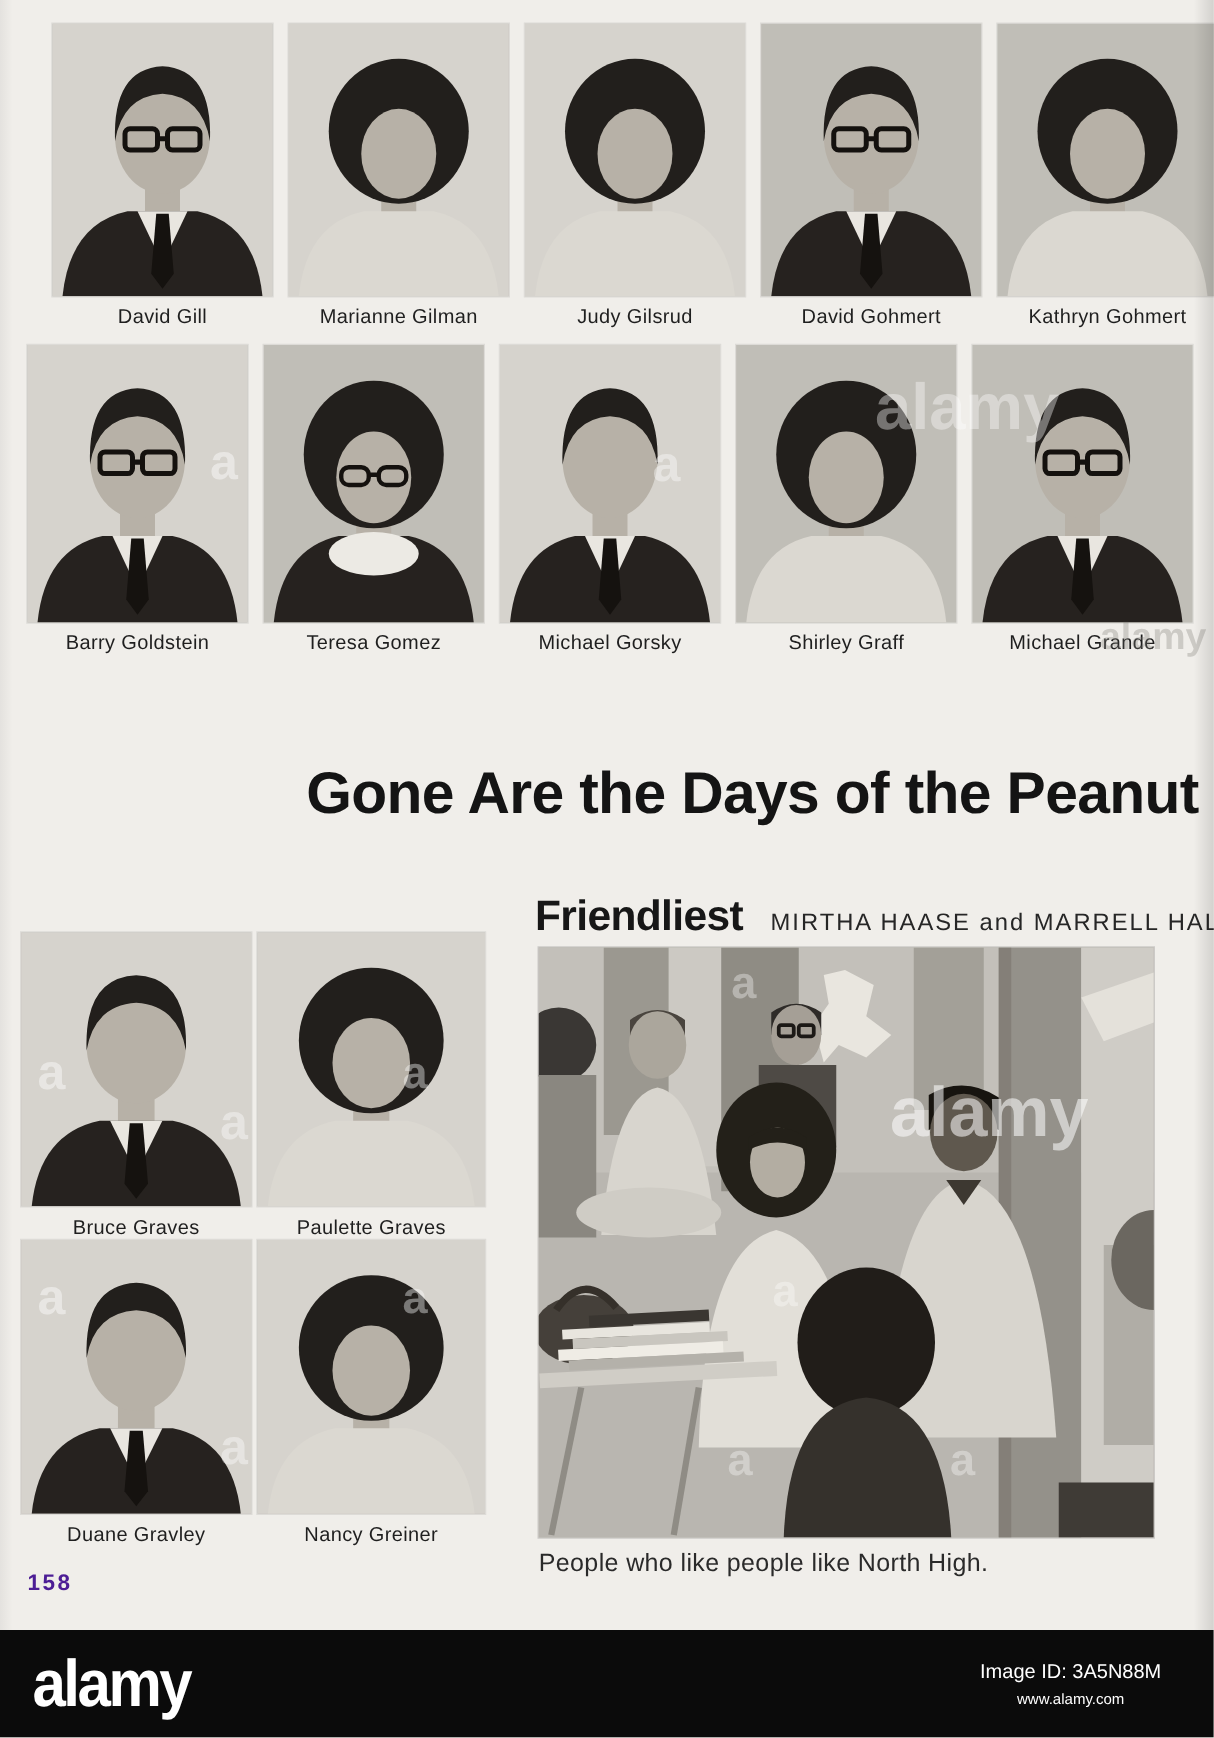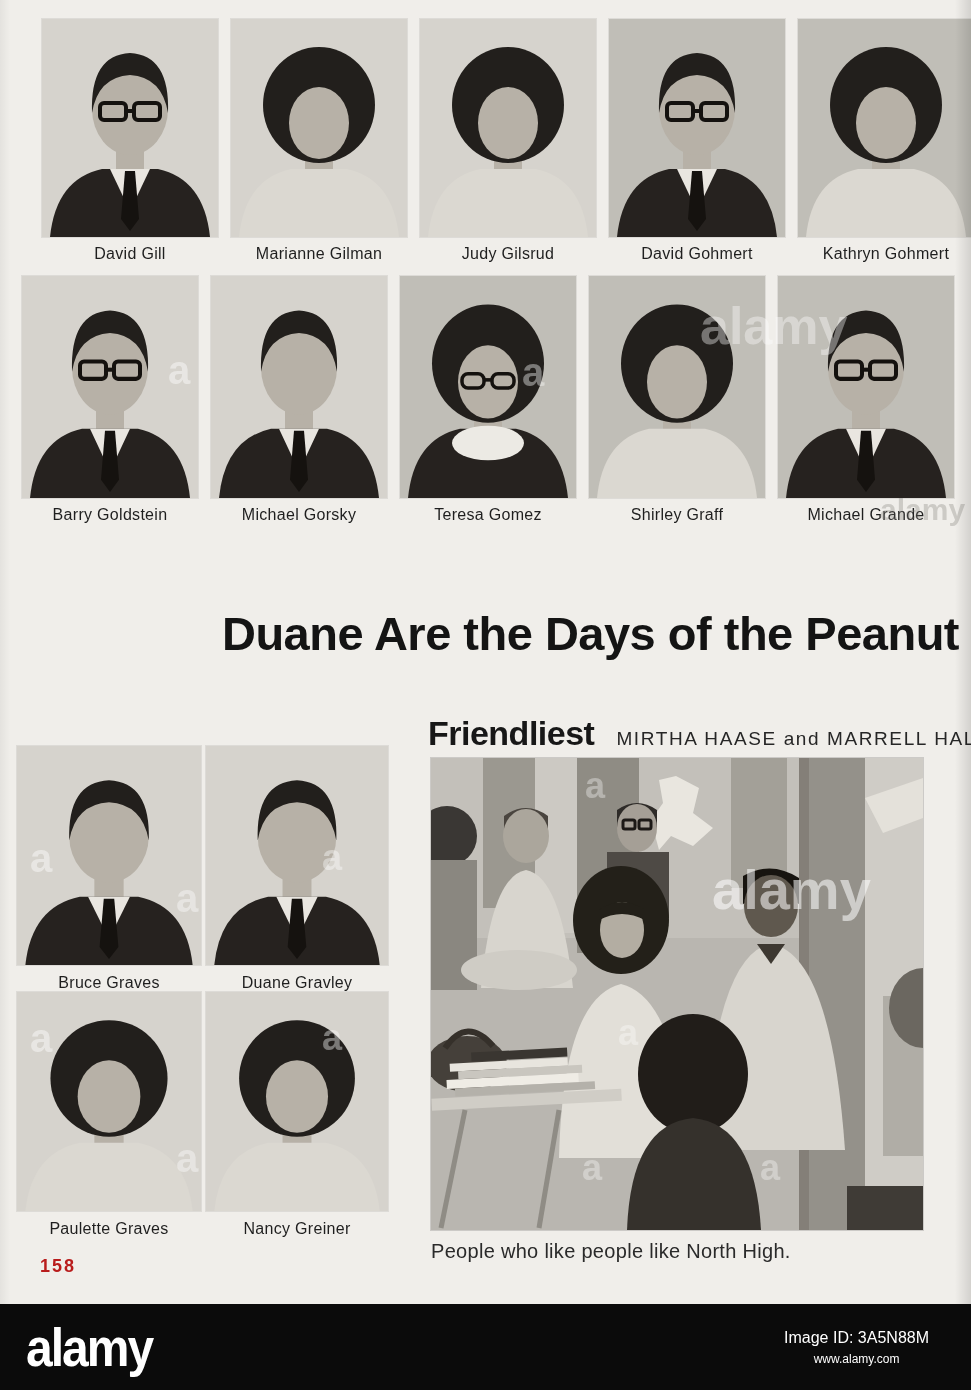--- a/index.html
+++ b/index.html
@@ -58,22 +58,22 @@
   .group-photo {
     position:absolute; left:431px; top:758px; width:492px; height:472px;
     background:#bcb9b3; box-shadow:0 0 0 1px rgba(0,0,0,0.15);
   }
   .group-photo svg { width:100%; height:100%; display:block; }
   .photo-caption {
     position:absolute; left:431px; top:1240px; width:492px;
     font-size:20px; color:#2a2a2a; letter-spacing:.3px;
   }
   .page-number {
-    position:absolute; left:40px; top:1256px;
-    font-size:18px; font-weight:700; letter-spacing:2px; color:#b91c1c;
+    position:absolute; left:22px; top:1256px;
+    font-size:18px; font-weight:700; letter-spacing:2px; color:#4c1d95;
   }
 
   
   .wm {
     position:absolute; color:#ffffff; font-weight:700; pointer-events:none;
     line-height:1; user-select:none;
   }
   .wm-gray { color:#7a7872; }
 
   
@@ -188,52 +188,52 @@
             <path d="M8 218 Q14 160 60 150 L116 150 Q162 160 168 218 Z" fill="#26221f"></path>
             <path d="M68 150 L88 192 L108 150 Z" fill="#e9e6e0"></path>
             <path d="M83 152 L93 152 L97 200 L88 212 L79 200 Z" fill="#15120f"></path>
           </svg>
         </div>
         <figcaption class="pcap">Barry Goldstein</figcaption>
       </figure>
       <figure class="cell">
         <div class="ph tall">
           <svg viewBox="0 0 176 218" preserveAspectRatio="none">
-            <rect width="176" height="218" fill="#d6d3cd"></rect>
-            <rect x="74" y="110" width="28" height="46" fill="#b7b1a7"></rect>
-            <ellipse cx="88" cy="90" rx="38" ry="46" fill="#b7b1a7"></ellipse>
-            <path d="M50 94 Q48 36 88 34 Q128 36 126 94 Q120 58 88 56 Q56 58 50 94 Z" fill="#221f1c"></path>
-            <path d="M8 218 Q14 160 60 150 L116 150 Q162 160 168 218 Z" fill="#26221f"></path>
-            <path d="M68 150 L88 192 L108 150 Z" fill="#e9e6e0"></path>
-            <path d="M83 152 L93 152 L97 200 L88 212 L79 200 Z" fill="#15120f"></path>
-          </svg>
-        </div>
-        <figcaption class="pcap">Michael Gorsky</figcaption>
-      </figure>
-      <figure class="cell">
-        <div class="ph tall">
-          <svg viewBox="0 0 176 218" preserveAspectRatio="none">
             <rect width="176" height="218" fill="#c0beb7"></rect>
             <rect x="74" y="110" width="28" height="46" fill="#b7b1a7"></rect>
             <ellipse cx="88" cy="86" rx="56" ry="58" fill="#221f1c"></ellipse>
             <ellipse cx="88" cy="104" rx="30" ry="36" fill="#b7b1a7"></ellipse>
             <g stroke="#14110e" stroke-width="3.5" fill="none">
         <rect x="62" y="96" width="22" height="14" rx="6"></rect>
         <rect x="92" y="96" width="22" height="14" rx="6"></rect>
         <line x1="84" y1="102" x2="92" y2="102"></line>
             </g>
             <path d="M8 218 Q14 160 60 150 L116 150 Q162 160 168 218 Z" fill="#26221f"></path>
             <ellipse cx="88" cy="164" rx="36" ry="17" fill="#eceae4"></ellipse>
           </svg>
         </div>
         <figcaption class="pcap">Teresa Gomez</figcaption>
       </figure>
       <figure class="cell">
         <div class="ph tall">
           <svg viewBox="0 0 176 218" preserveAspectRatio="none">
+            <rect width="176" height="218" fill="#d6d3cd"></rect>
+            <rect x="74" y="110" width="28" height="46" fill="#b7b1a7"></rect>
+            <ellipse cx="88" cy="90" rx="38" ry="46" fill="#b7b1a7"></ellipse>
+            <path d="M50 94 Q48 36 88 34 Q128 36 126 94 Q120 58 88 56 Q56 58 50 94 Z" fill="#221f1c"></path>
+            <path d="M8 218 Q14 160 60 150 L116 150 Q162 160 168 218 Z" fill="#26221f"></path>
+            <path d="M68 150 L88 192 L108 150 Z" fill="#e9e6e0"></path>
+            <path d="M83 152 L93 152 L97 200 L88 212 L79 200 Z" fill="#15120f"></path>
+          </svg>
+        </div>
+        <figcaption class="pcap">Michael Gorsky</figcaption>
+      </figure>
+      <figure class="cell">
+        <div class="ph tall">
+          <svg viewBox="0 0 176 218" preserveAspectRatio="none">
             <rect width="176" height="218" fill="#c0beb7"></rect>
             <rect x="74" y="110" width="28" height="46" fill="#b7b1a7"></rect>
             <ellipse cx="88" cy="86" rx="56" ry="58" fill="#221f1c"></ellipse>
             <ellipse cx="88" cy="104" rx="30" ry="36" fill="#b7b1a7"></ellipse>
             <path d="M8 218 Q14 160 60 150 L116 150 Q162 160 168 218 Z" fill="#dbd8d1"></path>
           </svg>
         </div>
         <figcaption class="pcap">Shirley Graff</figcaption>
       </figure>
       <figure class="cell">
@@ -250,21 +250,21 @@
             </g>
             <path d="M8 218 Q14 160 60 150 L116 150 Q162 160 168 218 Z" fill="#26221f"></path>
             <path d="M68 150 L88 192 L108 150 Z" fill="#e9e6e0"></path>
             <path d="M83 152 L93 152 L97 200 L88 212 L79 200 Z" fill="#15120f"></path>
           </svg>
         </div>
         <figcaption class="pcap">Michael Grande</figcaption>
       </figure>
     </section>
 
-  <h1 class="headline">Duane Are the Days of the Peanut</h1>
+  <h1 class="headline">Gone Are the Days of the Peanut</h1>
 
   <div class="superlative">
     <span class="title">Friendliest</span>
     <span class="names">MIRTHA HAASE and MARRELL HALL</span>
   </div>
 
   <section id="quad">
       <figure class="cell">
         <div class="ph ">
           <svg viewBox="0 0 176 218" preserveAspectRatio="none">
@@ -277,40 +277,40 @@
             <path d="M83 152 L93 152 L97 200 L88 212 L79 200 Z" fill="#15120f"></path>
           </svg>
         </div>
         <figcaption class="pcap">Bruce Graves</figcaption>
       </figure>
       <figure class="cell">
         <div class="ph ">
           <svg viewBox="0 0 176 218" preserveAspectRatio="none">
             <rect width="176" height="218" fill="#d6d3cd"></rect>
             <rect x="74" y="110" width="28" height="46" fill="#b7b1a7"></rect>
+            <ellipse cx="88" cy="86" rx="56" ry="58" fill="#221f1c"></ellipse>
+            <ellipse cx="88" cy="104" rx="30" ry="36" fill="#b7b1a7"></ellipse>
+            <path d="M8 218 Q14 160 60 150 L116 150 Q162 160 168 218 Z" fill="#dbd8d1"></path>
+          </svg>
+        </div>
+        <figcaption class="pcap">Paulette Graves</figcaption>
+      </figure>
+      <figure class="cell">
+        <div class="ph ">
+          <svg viewBox="0 0 176 218" preserveAspectRatio="none">
+            <rect width="176" height="218" fill="#d6d3cd"></rect>
+            <rect x="74" y="110" width="28" height="46" fill="#b7b1a7"></rect>
             <ellipse cx="88" cy="90" rx="38" ry="46" fill="#b7b1a7"></ellipse>
             <path d="M50 94 Q48 36 88 34 Q128 36 126 94 Q120 58 88 56 Q56 58 50 94 Z" fill="#221f1c"></path>
             <path d="M8 218 Q14 160 60 150 L116 150 Q162 160 168 218 Z" fill="#26221f"></path>
             <path d="M68 150 L88 192 L108 150 Z" fill="#e9e6e0"></path>
             <path d="M83 152 L93 152 L97 200 L88 212 L79 200 Z" fill="#15120f"></path>
           </svg>
         </div>
         <figcaption class="pcap">Duane Gravley</figcaption>
-      </figure>
-      <figure class="cell">
-        <div class="ph ">
-          <svg viewBox="0 0 176 218" preserveAspectRatio="none">
-            <rect width="176" height="218" fill="#d6d3cd"></rect>
-            <rect x="74" y="110" width="28" height="46" fill="#b7b1a7"></rect>
-            <ellipse cx="88" cy="86" rx="56" ry="58" fill="#221f1c"></ellipse>
-            <ellipse cx="88" cy="104" rx="30" ry="36" fill="#b7b1a7"></ellipse>
-            <path d="M8 218 Q14 160 60 150 L116 150 Q162 160 168 218 Z" fill="#dbd8d1"></path>
-          </svg>
-        </div>
-        <figcaption class="pcap">Paulette Graves</figcaption>
       </figure>
       <figure class="cell">
         <div class="ph ">
           <svg viewBox="0 0 176 218" preserveAspectRatio="none">
             <rect width="176" height="218" fill="#d6d3cd"></rect>
             <rect x="74" y="110" width="28" height="46" fill="#b7b1a7"></rect>
             <ellipse cx="88" cy="86" rx="56" ry="58" fill="#221f1c"></ellipse>
             <ellipse cx="88" cy="104" rx="30" ry="36" fill="#b7b1a7"></ellipse>
             <path d="M8 218 Q14 160 60 150 L116 150 Q162 160 168 218 Z" fill="#dbd8d1"></path>
           </svg>

